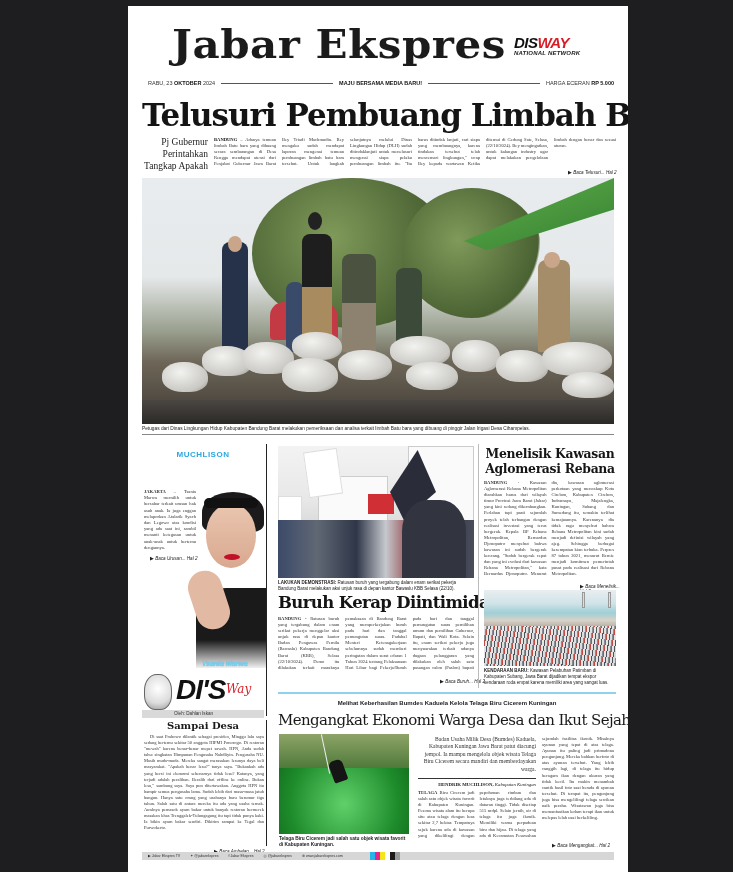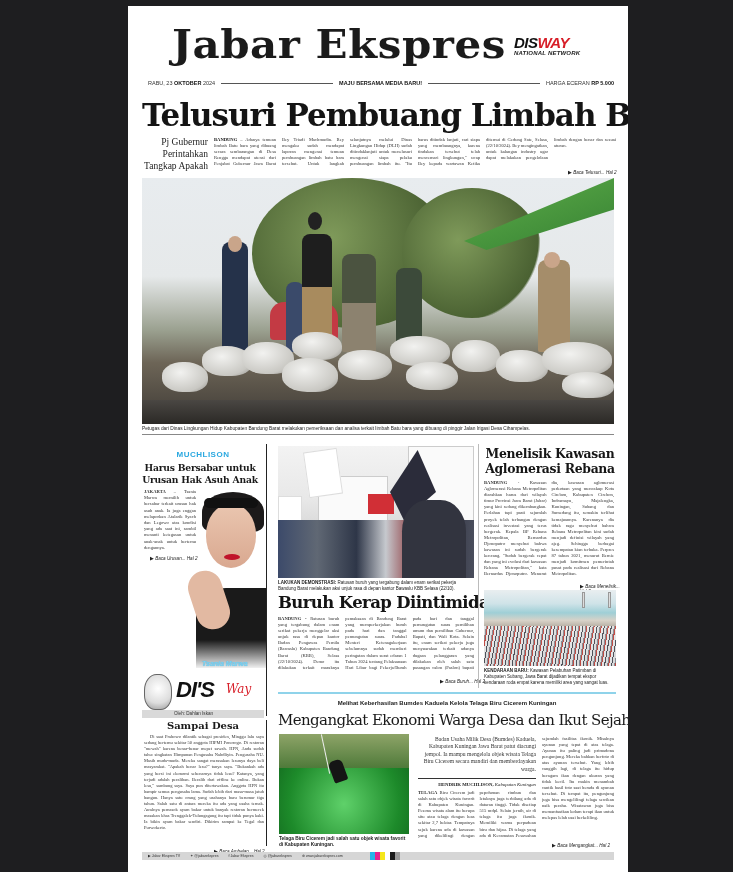--- a/index.html
+++ b/index.html
@@ -54,21 +54,21 @@
   .celeb .face { position: absolute; left: 20px; top: 14px; width: 50px; height: 64px; border-radius: 48% 48% 50% 50%; background: linear-gradient(180deg,#eac6b0,#d9a890); }
   .celeb .glasses { position: absolute; left: 18px; top: 8px; width: 54px; height: 10px; background: #111; border-radius: 6px; }
   .celeb .lips { position: absolute; left: 38px; top: 64px; width: 16px; height: 6px; border-radius: 50%; background: #c0132a; }
   .celeb .body { position: absolute; left: 10px; top: 98px; width: 80px; height: 80px; background: #1a1a1a; border-radius: 30px 0 0 0; }
   .celeb .arm { position: absolute; left: 6px; top: 80px; width: 34px; height: 60px; background: #e2b9a2; border-radius: 18px; transform: rotate(-18deg); }
   .celeb .fade { position: absolute; left: 0; bottom: 0; width: 100%; height: 30px; background: linear-gradient(180deg,rgba(255,255,255,0),#fff); }
   .celeb-name { position: absolute; left: 74px; top: 654px; font-family: "Liberation Sans", sans-serif; font-weight: 700; font-style: italic; font-size: 7px; color: #7fd4f2; text-shadow: 0 0 1px #3aa0d0; }
 
   .disway-col { position: absolute; left: 14px; top: 666px; width: 122px; height: 46px; }
   .dahlan { position: absolute; left: 2px; top: 2px; width: 28px; height: 36px; border-radius: 45% 45% 40% 40%; background: radial-gradient(circle at 50% 40%, #fff, #ddd 60%, #999); border: 1px solid #666; }
-  .dis-logo { position: absolute; left: 34px; top: 6px; font-family: "Liberation Sans", sans-serif; font-weight: 900; font-style: italic; font-size: 22px; line-height: 24px; color: #111; letter-spacing: -1px; text-align: center; }
+  .dis-logo { position: absolute; left: 34px; top: 6px; font-family: "Liberation Sans", sans-serif; font-weight: 900; font-style: italic; font-size: 28px; line-height: 24px; color: #111; letter-spacing: -1px; text-align: center; }
   .dis-way { position: absolute; left: 84px; top: 10px; font-family: "DejaVu Serif", serif; font-style: italic; font-size: 12px; color: #d71e28; }
   .dis-by { position: absolute; left: 0; top: 38px; width: 122px; height: 8px; background: #d9d9d9; font-family: "Liberation Sans", sans-serif; font-size: 4.6px; color: #333; padding-left: 32px; line-height: 8px; }
   .sampai-head { position: absolute; left: 14px; top: 714px; width: 122px; text-align: center; font-family: "DejaVu Serif", serif; font-weight: 700; font-size: 10px; color: #1a1a1a; }
   .sampai-text { position: absolute; left: 16px; top: 728px; width: 120px; font-size: 4.5px; line-height: 6.1px; color: #333; text-align: justify; text-indent: 6px; height: 108px; overflow: hidden; }
   .sampai-more { position: absolute; left: 86px; top: 842px; }
 
   
   .demo { position: absolute; left: 150px; top: 440px; width: 196px; height: 132px; overflow: hidden; background: linear-gradient(180deg,#f3f3f3 0%,#e8e8e8 40%,#bfbfbf 100%); }
   .demo .bld { position: absolute; background: #fafafa; border: 1px solid #ccc; }
   .demo .flag { position: absolute; background: #fff; border: 1px solid #ddd; }
@@ -172,21 +172,20 @@
       <div class="dark"></div>
     </div>
     <span class="credit" style="right:2px;bottom:1px;"></span>
   </div>
   <div class="hero-cap">Petugas dari Dinas Lingkungan Hidup Kabupaten Bandung Barat melakukan pemeriksaan dan analisa terkait limbah Batu bara yang dibuang di pinggir Jalan Irigasi Desa Cihampelas.</div>
   <div class="hero-rule"></div>
 
   <div class="vrule" style="left:138px;top:438px;height:272px;"></div>
   <div class="vrule" style="left:138px;top:714px;height:126px;"></div>
   <div class="sel-label">MUCHLISON</div>
-  <div class="sel-head">Harus Bersabar untuk Urusan Hak Asuh Anak</div>
   <div class="celeb">
     <div class="hair"></div>
     <div class="face"></div>
     <div class="glasses"></div>
     <div class="lips"></div>
     <div class="body"></div>
     <div class="arm"></div>
     <div class="fade"></div>
   </div>
   <div class="sel-text"><b>JAKARTA</b> <span>– Tsania Marwa memilih untuk bersabar terkait urusan hak asuh anak. Ia juga enggan melaporkan Atalarik Syach dan Legowo atas kondisi yang ada saat ini, sambil menanti ketegasan untuk anak-anak untuk bertemu dengannya.</span></div>

